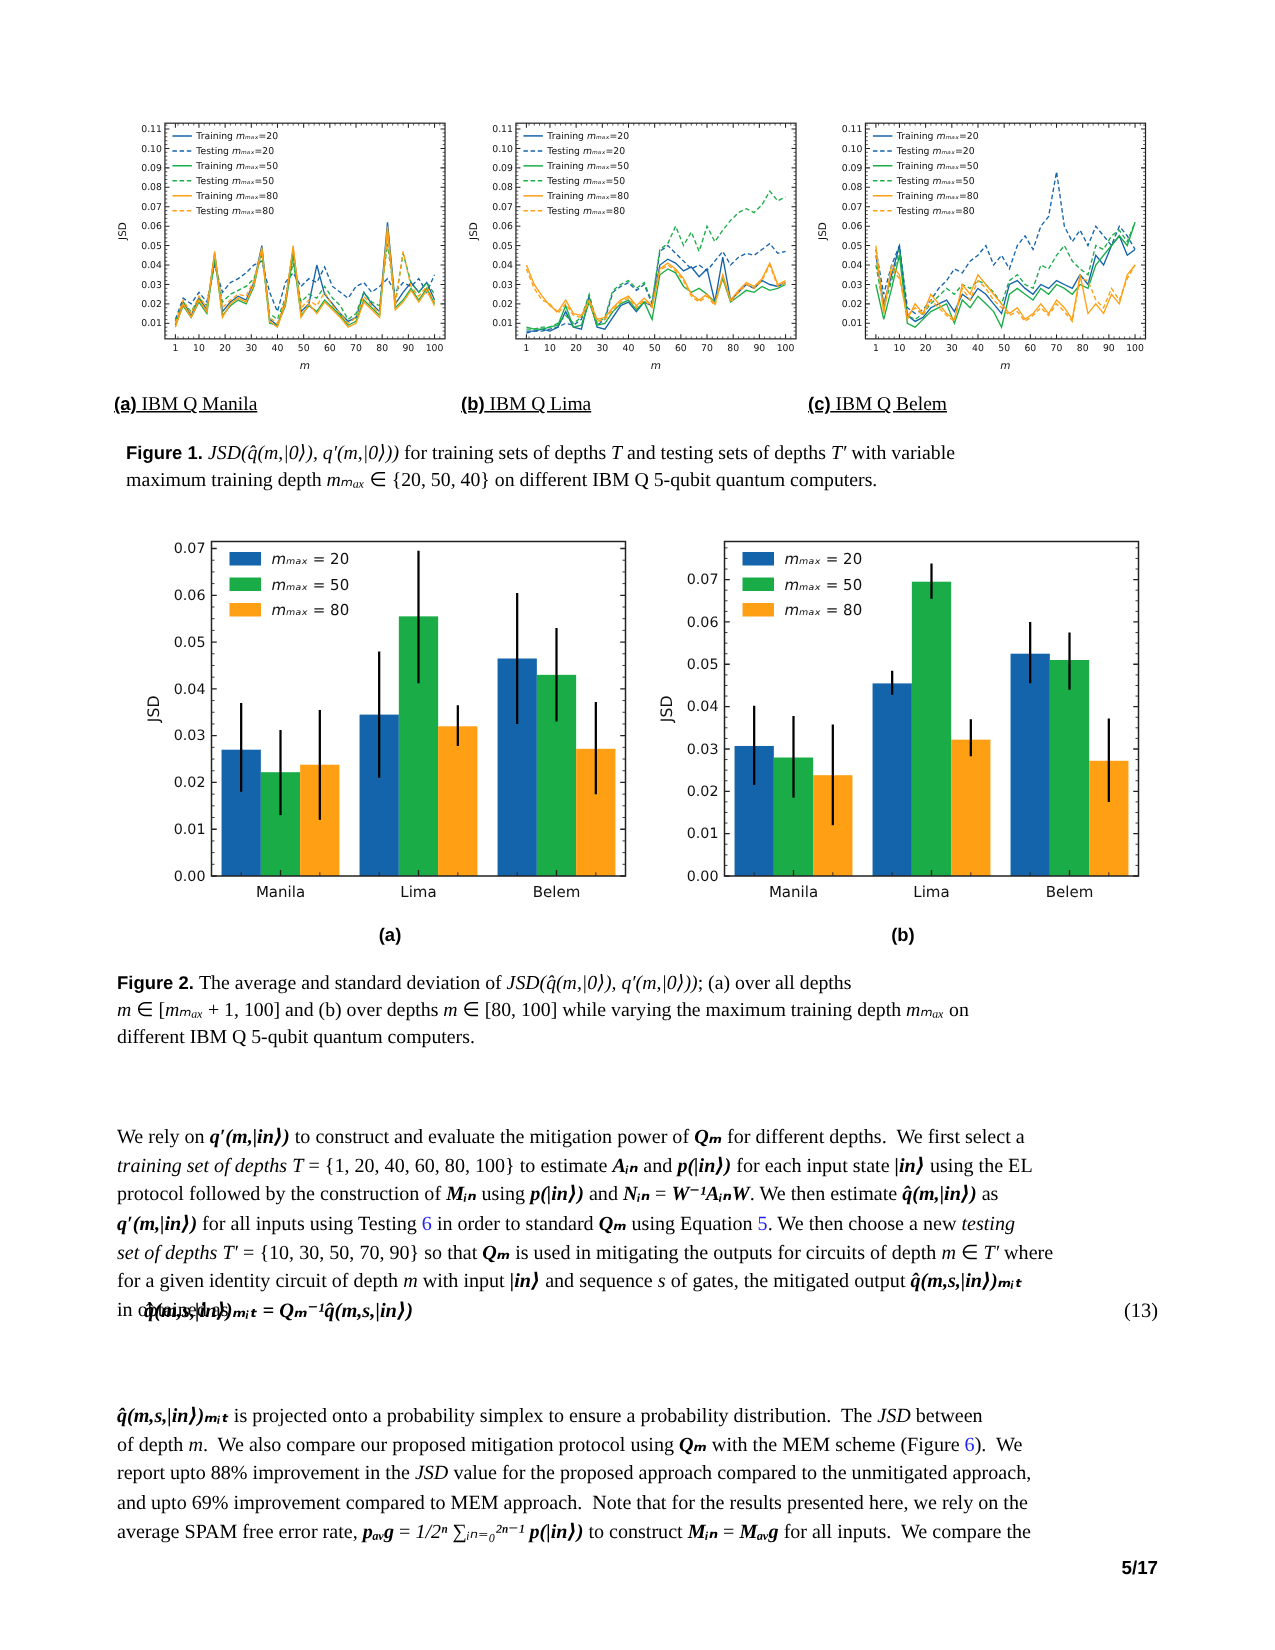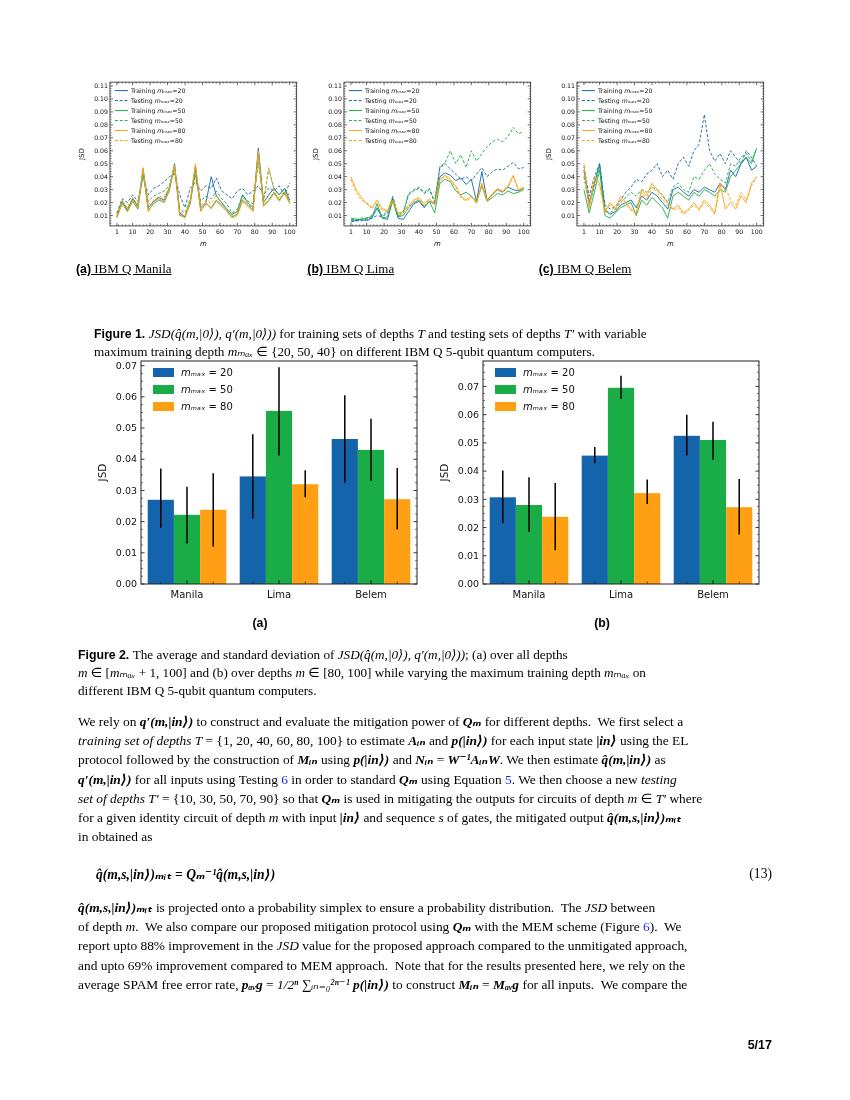--- a/index.html
+++ b/index.html
@@ -2,21 +2,21 @@
 <html><head>
 <meta charset="utf-8">
 <style>
   html,body{margin:0;padding:0;}
   body{width:850px;height:1100px;background:#ffffff;overflow:hidden;
        font-family:"Liberation Serif","DejaVu Sans",serif;color:#000;}
   #page{position:relative;width:850px;height:1100px;background:#fff;}
   .abs{position:absolute;}
   svg{display:block;}
   .caption{font-size:13.2px;line-height:17.4px;}
-  .bodytext{font-size:13.4px;line-height:19.2px;}
+  .bodytext{font-size:13.4px;line-height:19.2px;margin-top:36px;}
   .tline{white-space:pre-wrap;}
   .seg-p{}
   .seg-i{font-style:italic;}
   .seg-bi{font-weight:700;font-style:italic;}
   .seg-b{font-family:"Liberation Sans","DejaVu Sans",sans-serif;font-weight:700;font-size:12.3px;}
   .seg-l{color:#2222f0;}
   .subcaps1{left:76px;top:261px;width:694px;display:flex;font-size:13px;}
   .subcaps1 > div{flex:1;text-decoration:underline;}
   .subcaps2{left:95px;top:615px;width:672px;display:flex;gap:12px;font-size:13px;}
   .subcaps2 > div{width:330px;text-align:center;}
@@ -811,21 +811,21 @@
         <text x="55" y="64.7" font-size="6.2" fill="#111" font-family="&quot;DejaVu Sans&quot;,&quot;Liberation Sans&quot;,sans-serif"><tspan>Testing </tspan><tspan font-style="italic">mₘₐₓ</tspan><tspan>=80</tspan></text>
       </svg>
   </div>
 
   <div class="abs subcaps1">
     <div><span class="seg-b">(a)</span><span class="seg-p"> IBM Q Manila</span></div>
     <div><span class="seg-b">(b)</span><span class="seg-p"> IBM Q Lima</span></div>
     <div><span class="seg-b">(c)</span><span class="seg-p"> IBM Q Belem</span></div>
   </div>
 
-  <div class="abs caption" style="left:94px;top:293px;width:694px;margin-top:32px;">
+  <div class="abs caption" style="left:84px;top:293px;width:694px;">
       <div class="tline"><span class="seg-b">Figure 1. </span><span class="seg-i">JSD(q̂(m,|0⟩), q′(m,|0⟩))</span><span class="seg-p"> for training sets of depths </span><span class="seg-i">T</span><span class="seg-p"> and testing sets of depths </span><span class="seg-i">T′</span><span class="seg-p"> with variable</span></div>
       <div class="tline"><span class="seg-p">maximum training depth </span><span class="seg-i">mₘₐₓ</span><span class="seg-p"> ∈ {20, 50, 40} on different IBM Q 5-qubit quantum computers.</span></div>
     </div>
 
   <div class="abs" style="left:95px;top:356px;width:672px;display:flex;gap:12px;">
     <svg width="330" height="254" viewBox="0 0 330 254">
         <line x1="46" y1="228" x2="49.5" y2="228" stroke="#222222" stroke-width="0.9"></line>
         <line x1="318.5" y1="228" x2="322" y2="228" stroke="#222222" stroke-width="0.9"></line>
         <text x="42" y="231.2" font-size="9.5" text-anchor="end" fill="#111" font-family="&quot;DejaVu Sans&quot;,&quot;Liberation Sans&quot;,sans-serif">0.00</text>
         <line x1="46" y1="196.8111888111888" x2="49.5" y2="196.8111888111888" stroke="#222222" stroke-width="0.9"></line>

